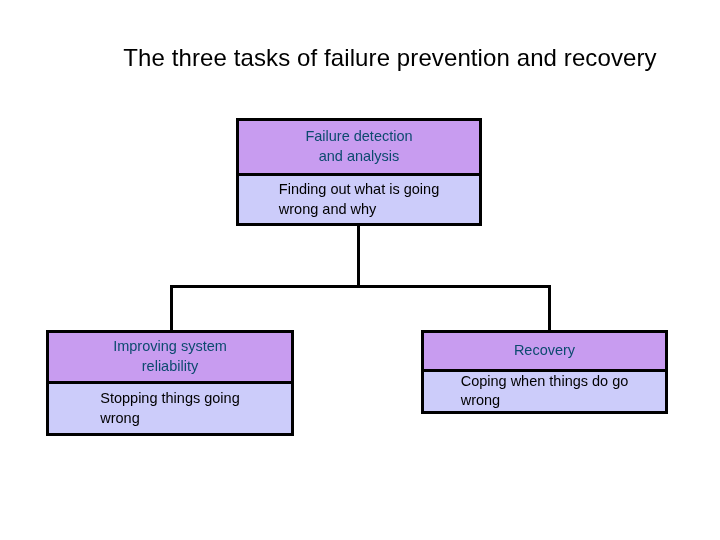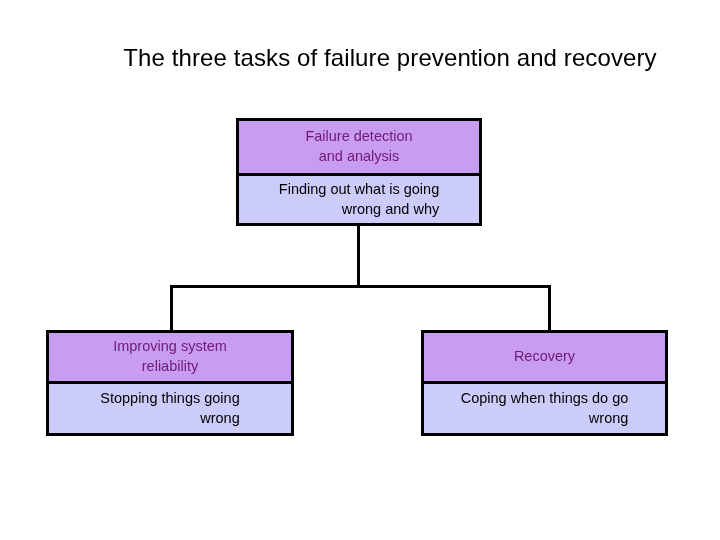--- a/index.html
+++ b/index.html
@@ -44,44 +44,44 @@
   }
   .node-header {
     box-sizing: border-box;
     background: #c89cf0;
     border-bottom: 3px solid #000000;
     display: flex;
     align-items: center;
     justify-content: center;
     text-align: center;
     font-size: 14.5px;
-    color: #701a75;
+    color: #0c4a6e;
     line-height: 1.35;
     padding: 0 6px;
   }
   .node-body {
     box-sizing: border-box;
     flex: 1 1 auto;
     display: flex;
     align-items: center;
     justify-content: center;
-    text-align: right;
+    text-align: left;
     font-size: 14.5px;
     color: #000000;
     line-height: 1.35;
     padding: 0 6px;
   }
 
   #node-detection { left: 236px; top: 118px; width: 246px; height: 108px; }
   #node-detection .node-header { height: 55px; }
 
   #node-reliability { left: 46px; top: 330px; width: 248px; height: 106px; }
   #node-reliability .node-header { height: 51px; padding-left: 6px; }
 
-  #node-recovery { left: 421px; top: 330px; width: 247px; height: 106px; }
+  #node-recovery { left: 421px; top: 330px; width: 247px; height: 84px; }
   #node-recovery .node-header { height: 51px; }
 
   
   .conn {
     position: absolute;
     background: #000000;
   }
   #conn-stem      { left: 357px; top: 226px; width: 3px;   height: 62px; }
   #conn-crossbar  { left: 170px; top: 285px; width: 381px; height: 3px; }
   #conn-drop-left { left: 170px; top: 285px; width: 3px;   height: 46px; }

